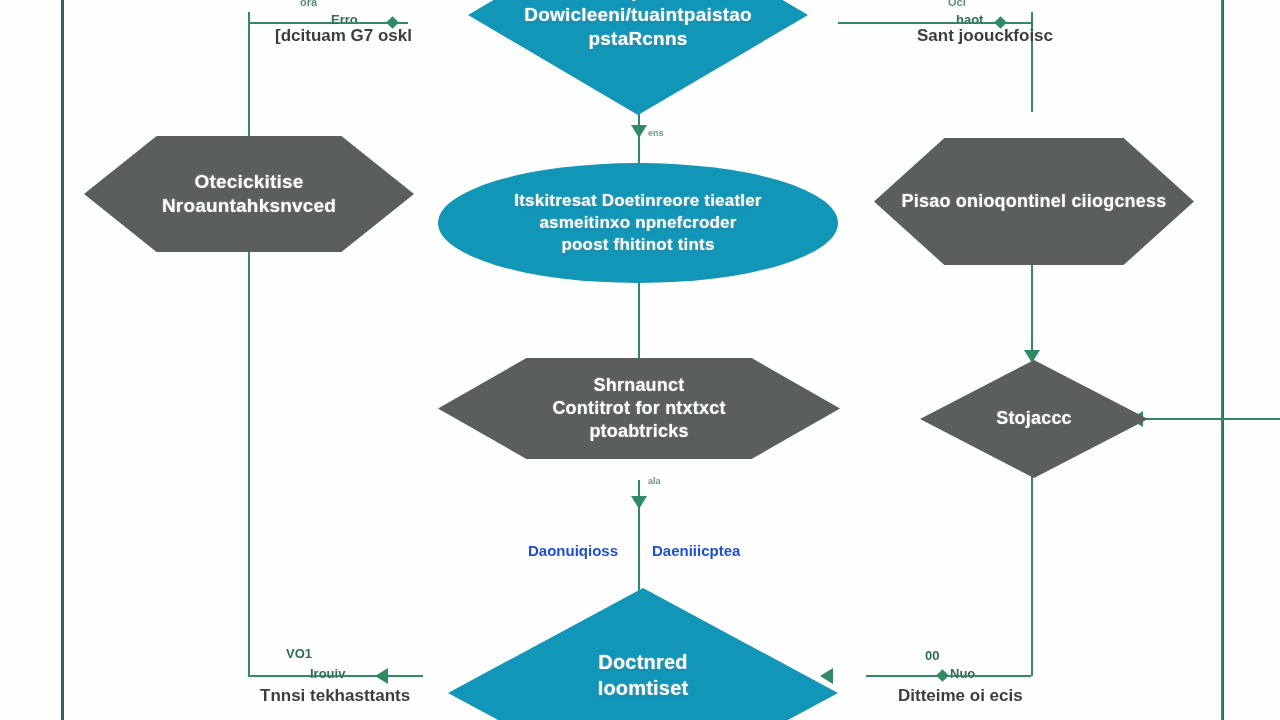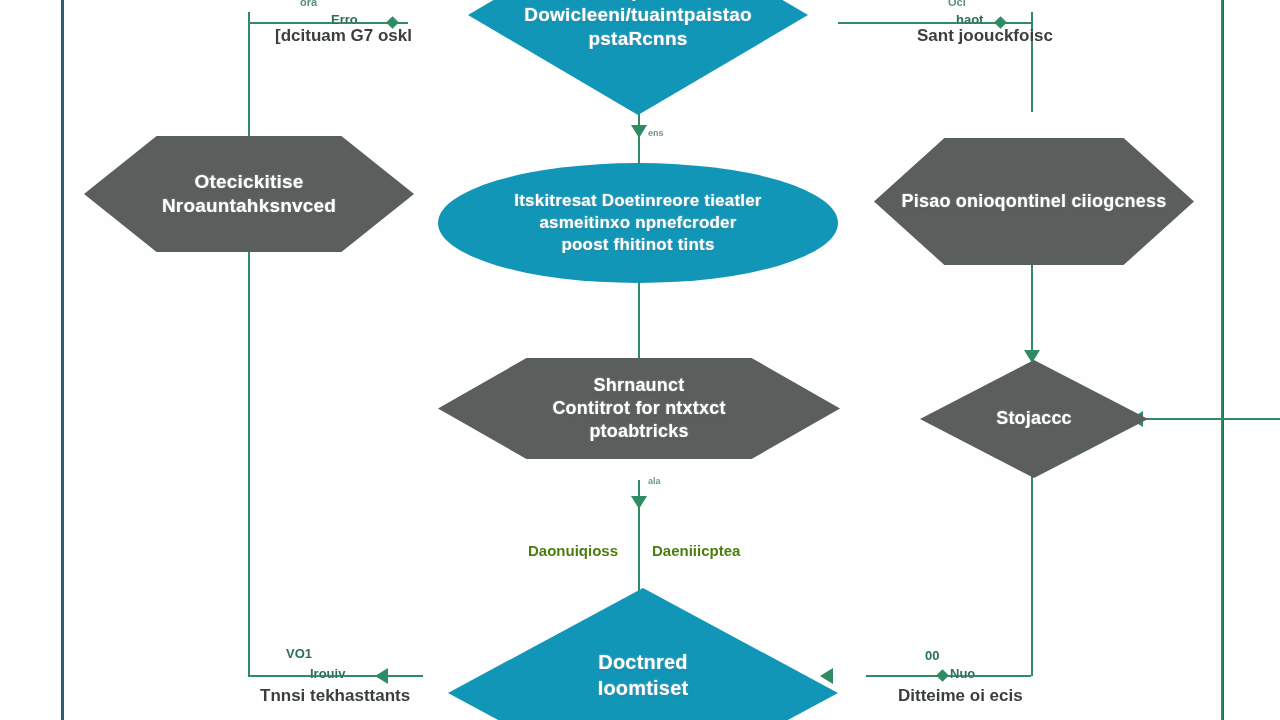--- a/index.html
+++ b/index.html
@@ -95,21 +95,21 @@
     position: absolute;
     color: #2b6f57;
     font-weight: bold;
     white-space: nowrap;
     filter: blur(0.5px);
     text-shadow: 0 0 1px rgba(255,255,255,0.6);
   }
   .edge-label.small  { font-size: 11px; opacity: 0.78; }
   .edge-label.mid    { font-size: 13px; }
   .edge-label.dark   { color: #3a3f3e; font-size: 17px; }
-  .edge-label.darksm { color: #4d7c0f; font-size: 15px; }
+  .edge-label.darksm { color: #1d4ed8; font-size: 15px; }
   .edge-label.tiny   { font-size: 9px; opacity: 0.7; }
 </style>
 </head>
 <body>
 
 <div id="canvas">
 
   <div class="frame-rule left"></div>
   <div class="frame-rule right"></div>
 

